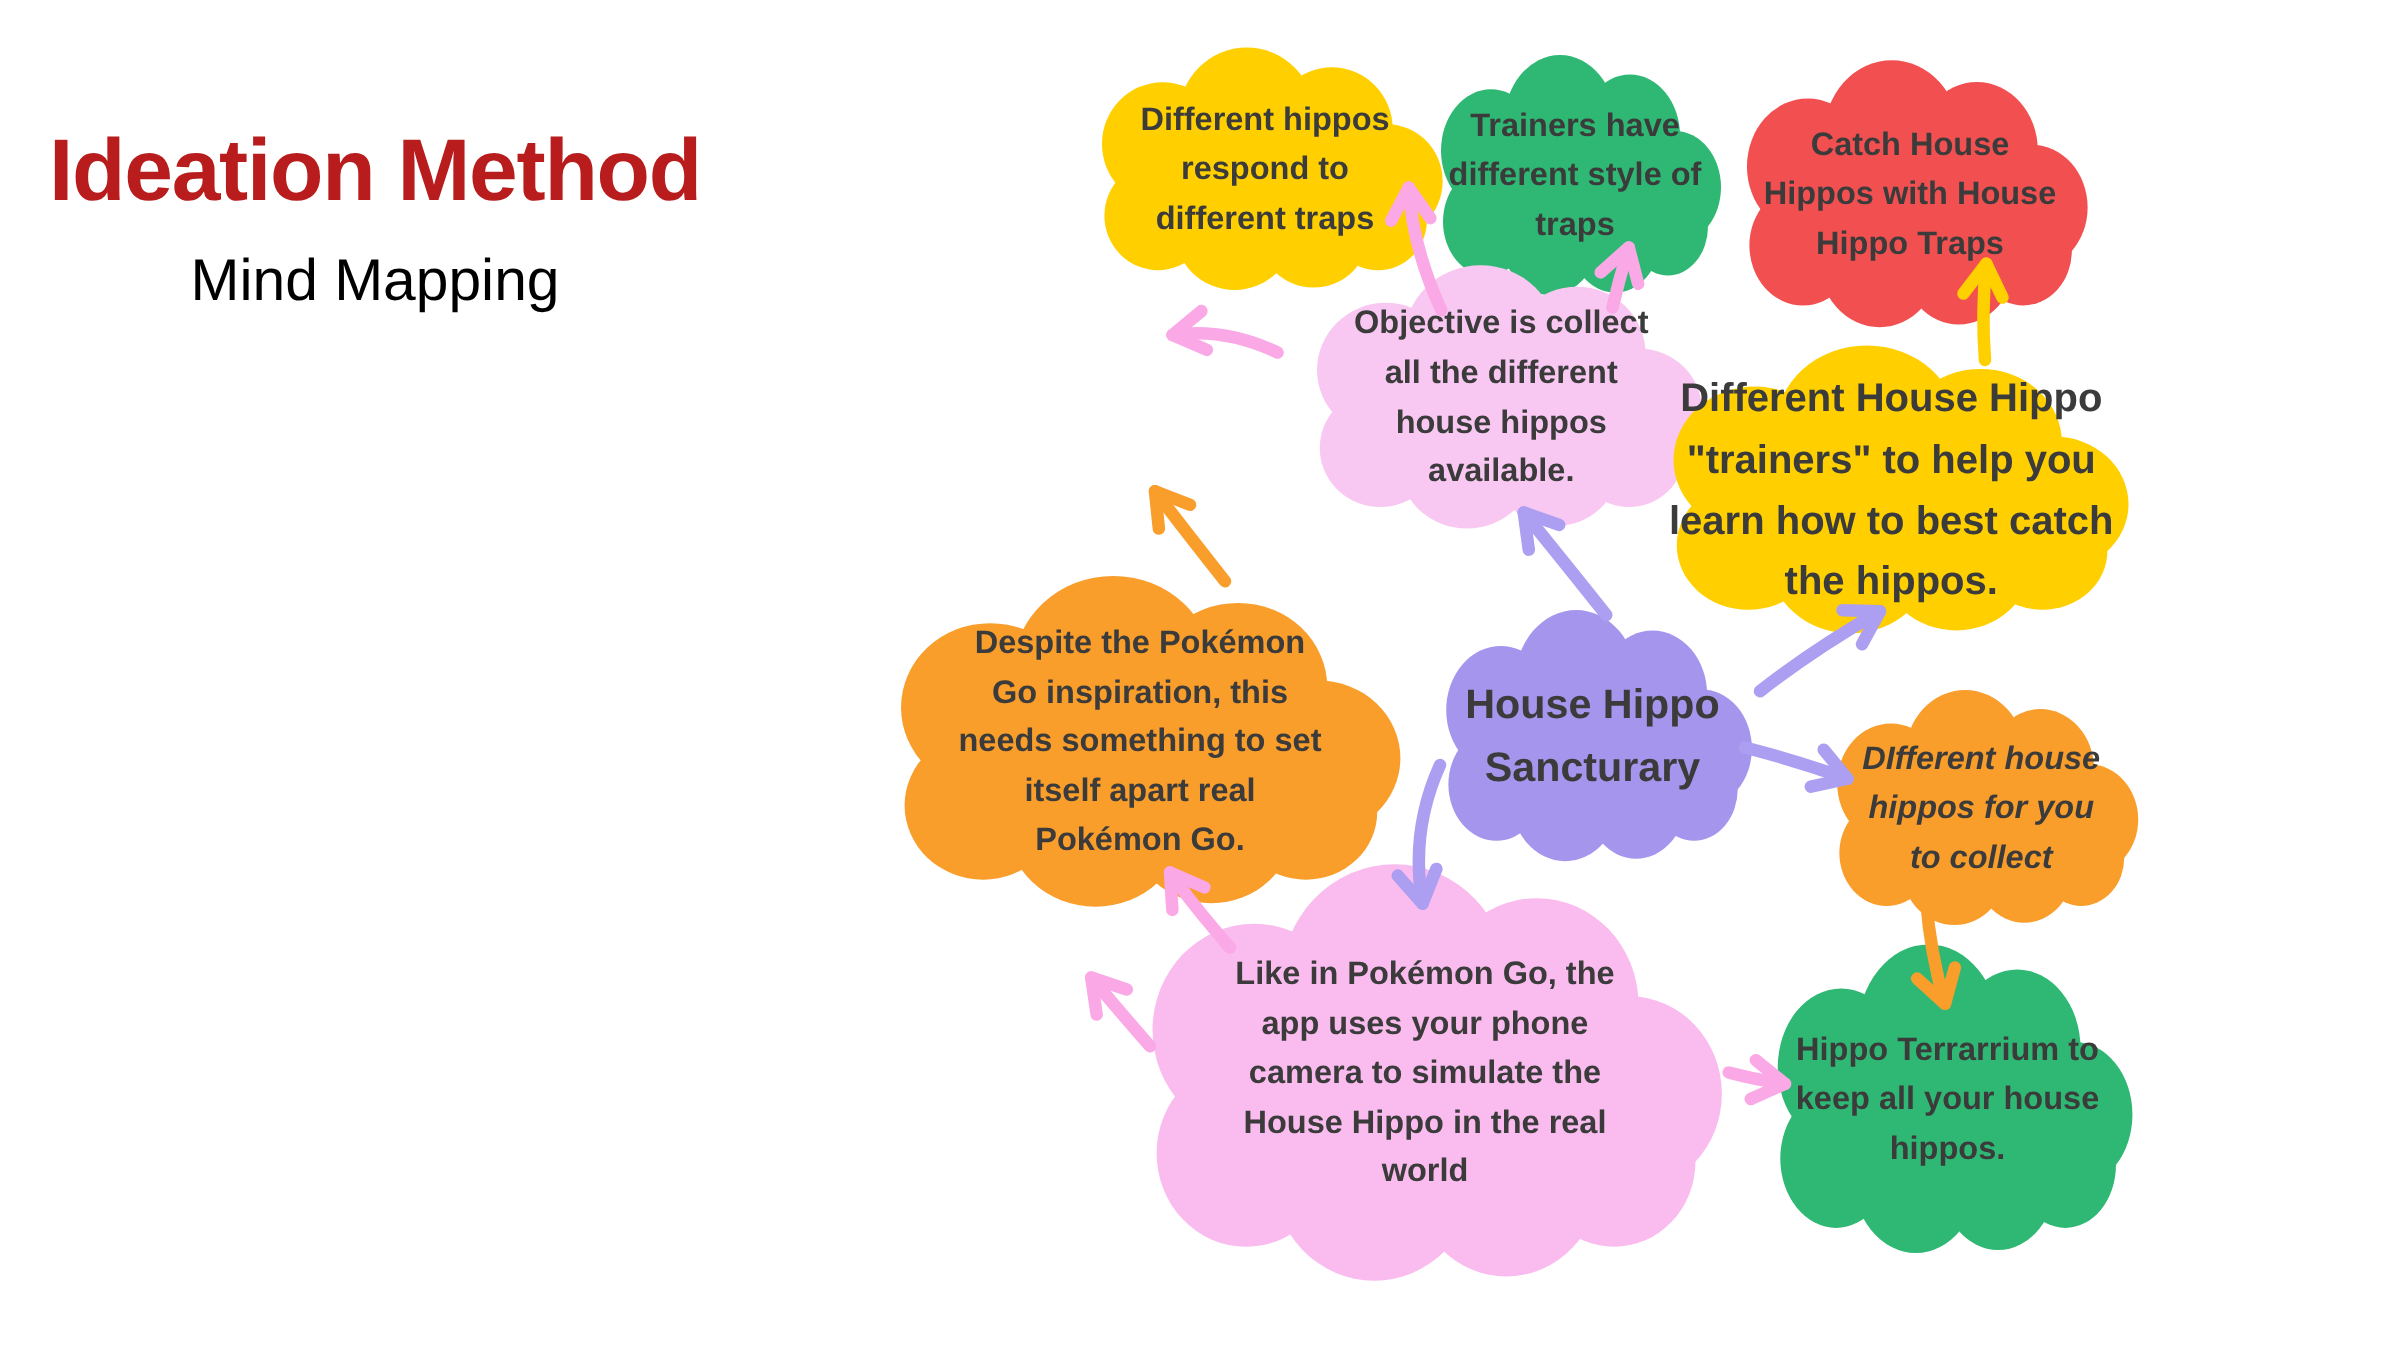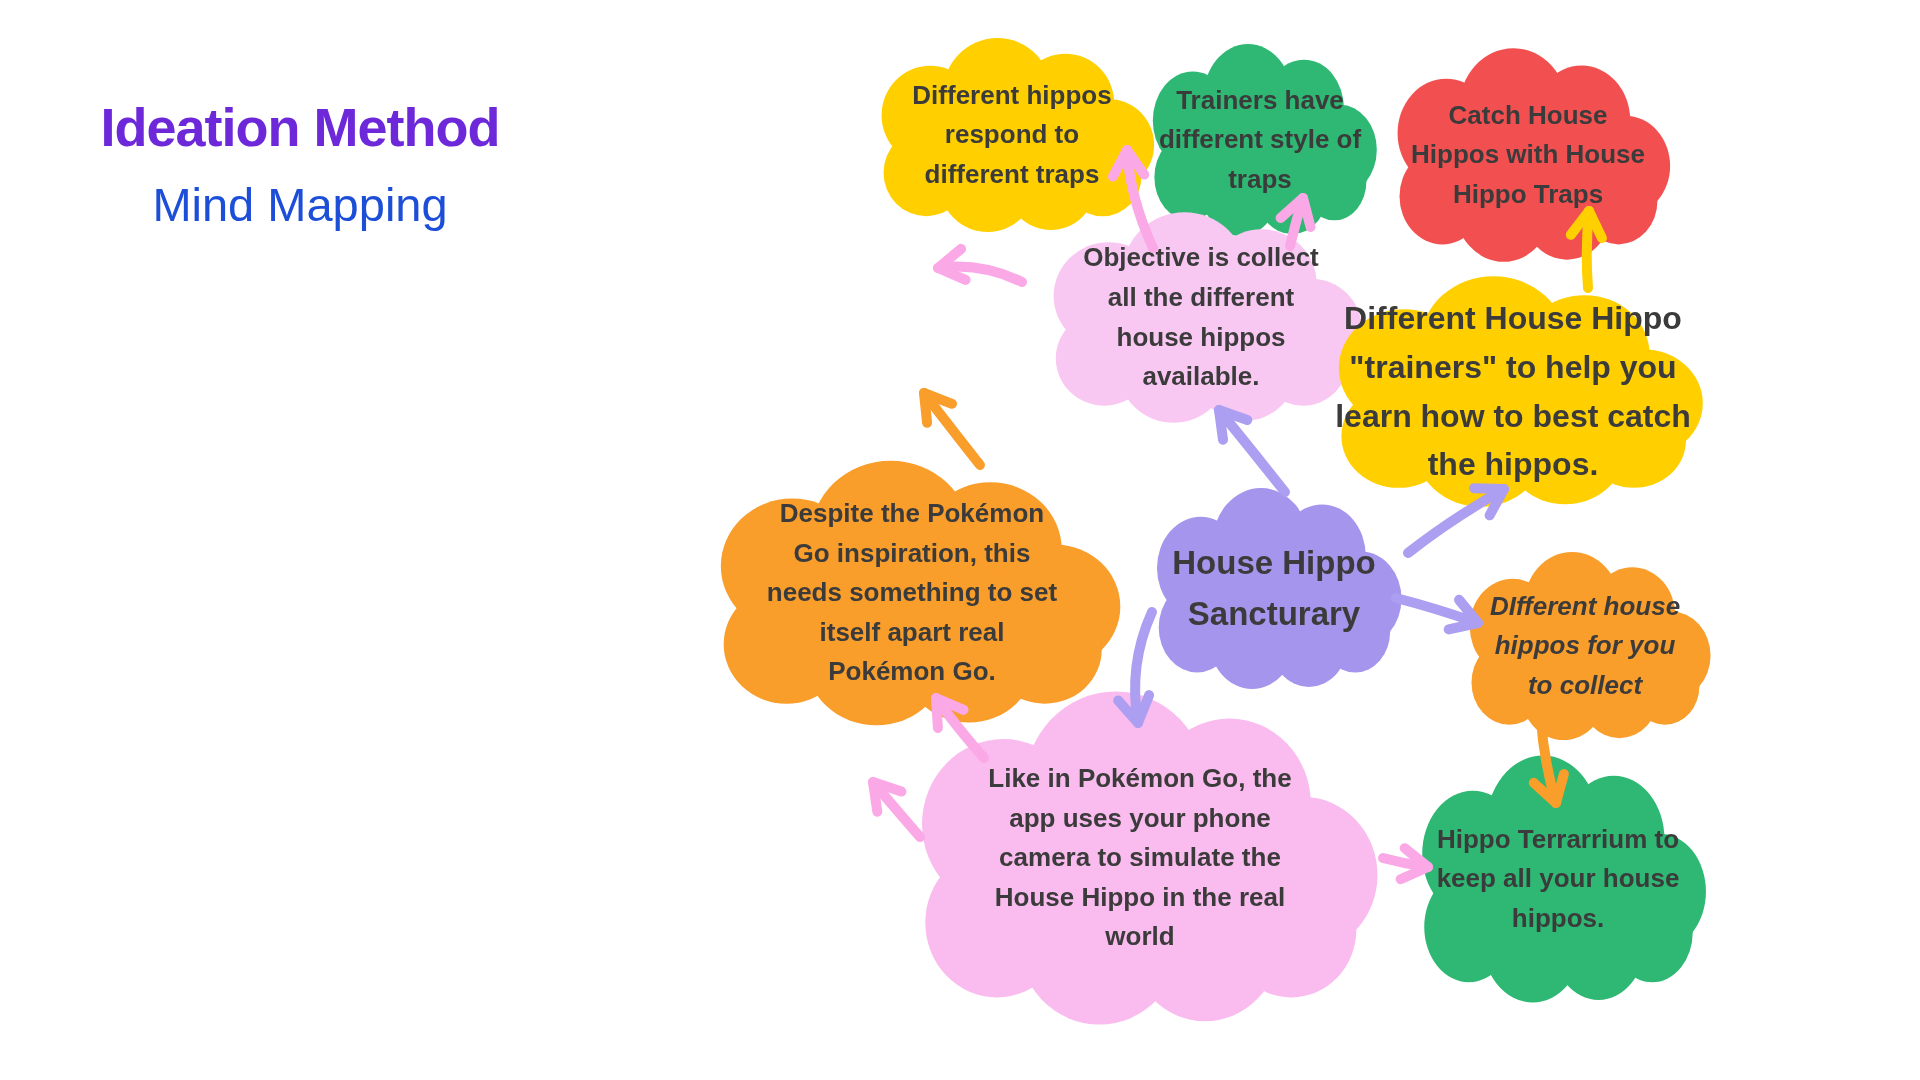--- a/index.html
+++ b/index.html
@@ -1,22 +1,22 @@
 <!DOCTYPE html>
 <html><head>
 <meta charset="utf-8">
 <style>
   html,body{margin:0;padding:0;}
   body{
     width:1920px;height:1080px;background:#ffffff;overflow:hidden;position:relative;
     font-family:"Liberation Sans","DejaVu Sans",sans-serif;
   }
   #title-block{position:absolute;left:30px;top:96px;width:540px;text-align:center;z-index:2;}
-  #main-title{margin:0;font-size:54px;font-weight:bold;letter-spacing:-1px;color:#6d28d9;line-height:1.15;}
-  #sub-title{margin:20px 0 15px 0;font-size:47px;font-weight:400;color:#1d4ed8;line-height:1.15;}
+  #main-title{margin:0;font-size:70px;font-weight:bold;letter-spacing:-1px;color:#b91c1c;line-height:1.15;}
+  #sub-title{margin:20px 0 15px 0;font-size:47px;font-weight:400;color:#000000;line-height:1.15;}
   #diagram{position:absolute;left:0;top:0;width:1920px;height:1080px;}
   .cloud{position:absolute;z-index:1;}
   .cloud-shape{position:absolute;left:0;top:0;width:100%;height:100%;display:block;}
   .cloud-text{
     position:absolute;inset:0;display:flex;align-items:center;justify-content:center;
     text-align:center;white-space:pre-line;font-weight:bold;line-height:1.52;color:#3b3b3b;
     padding:4px 10px;box-sizing:border-box;
   }
   #arrow-layer{position:absolute;left:0;top:0;z-index:5;pointer-events:none;}
 </style>

